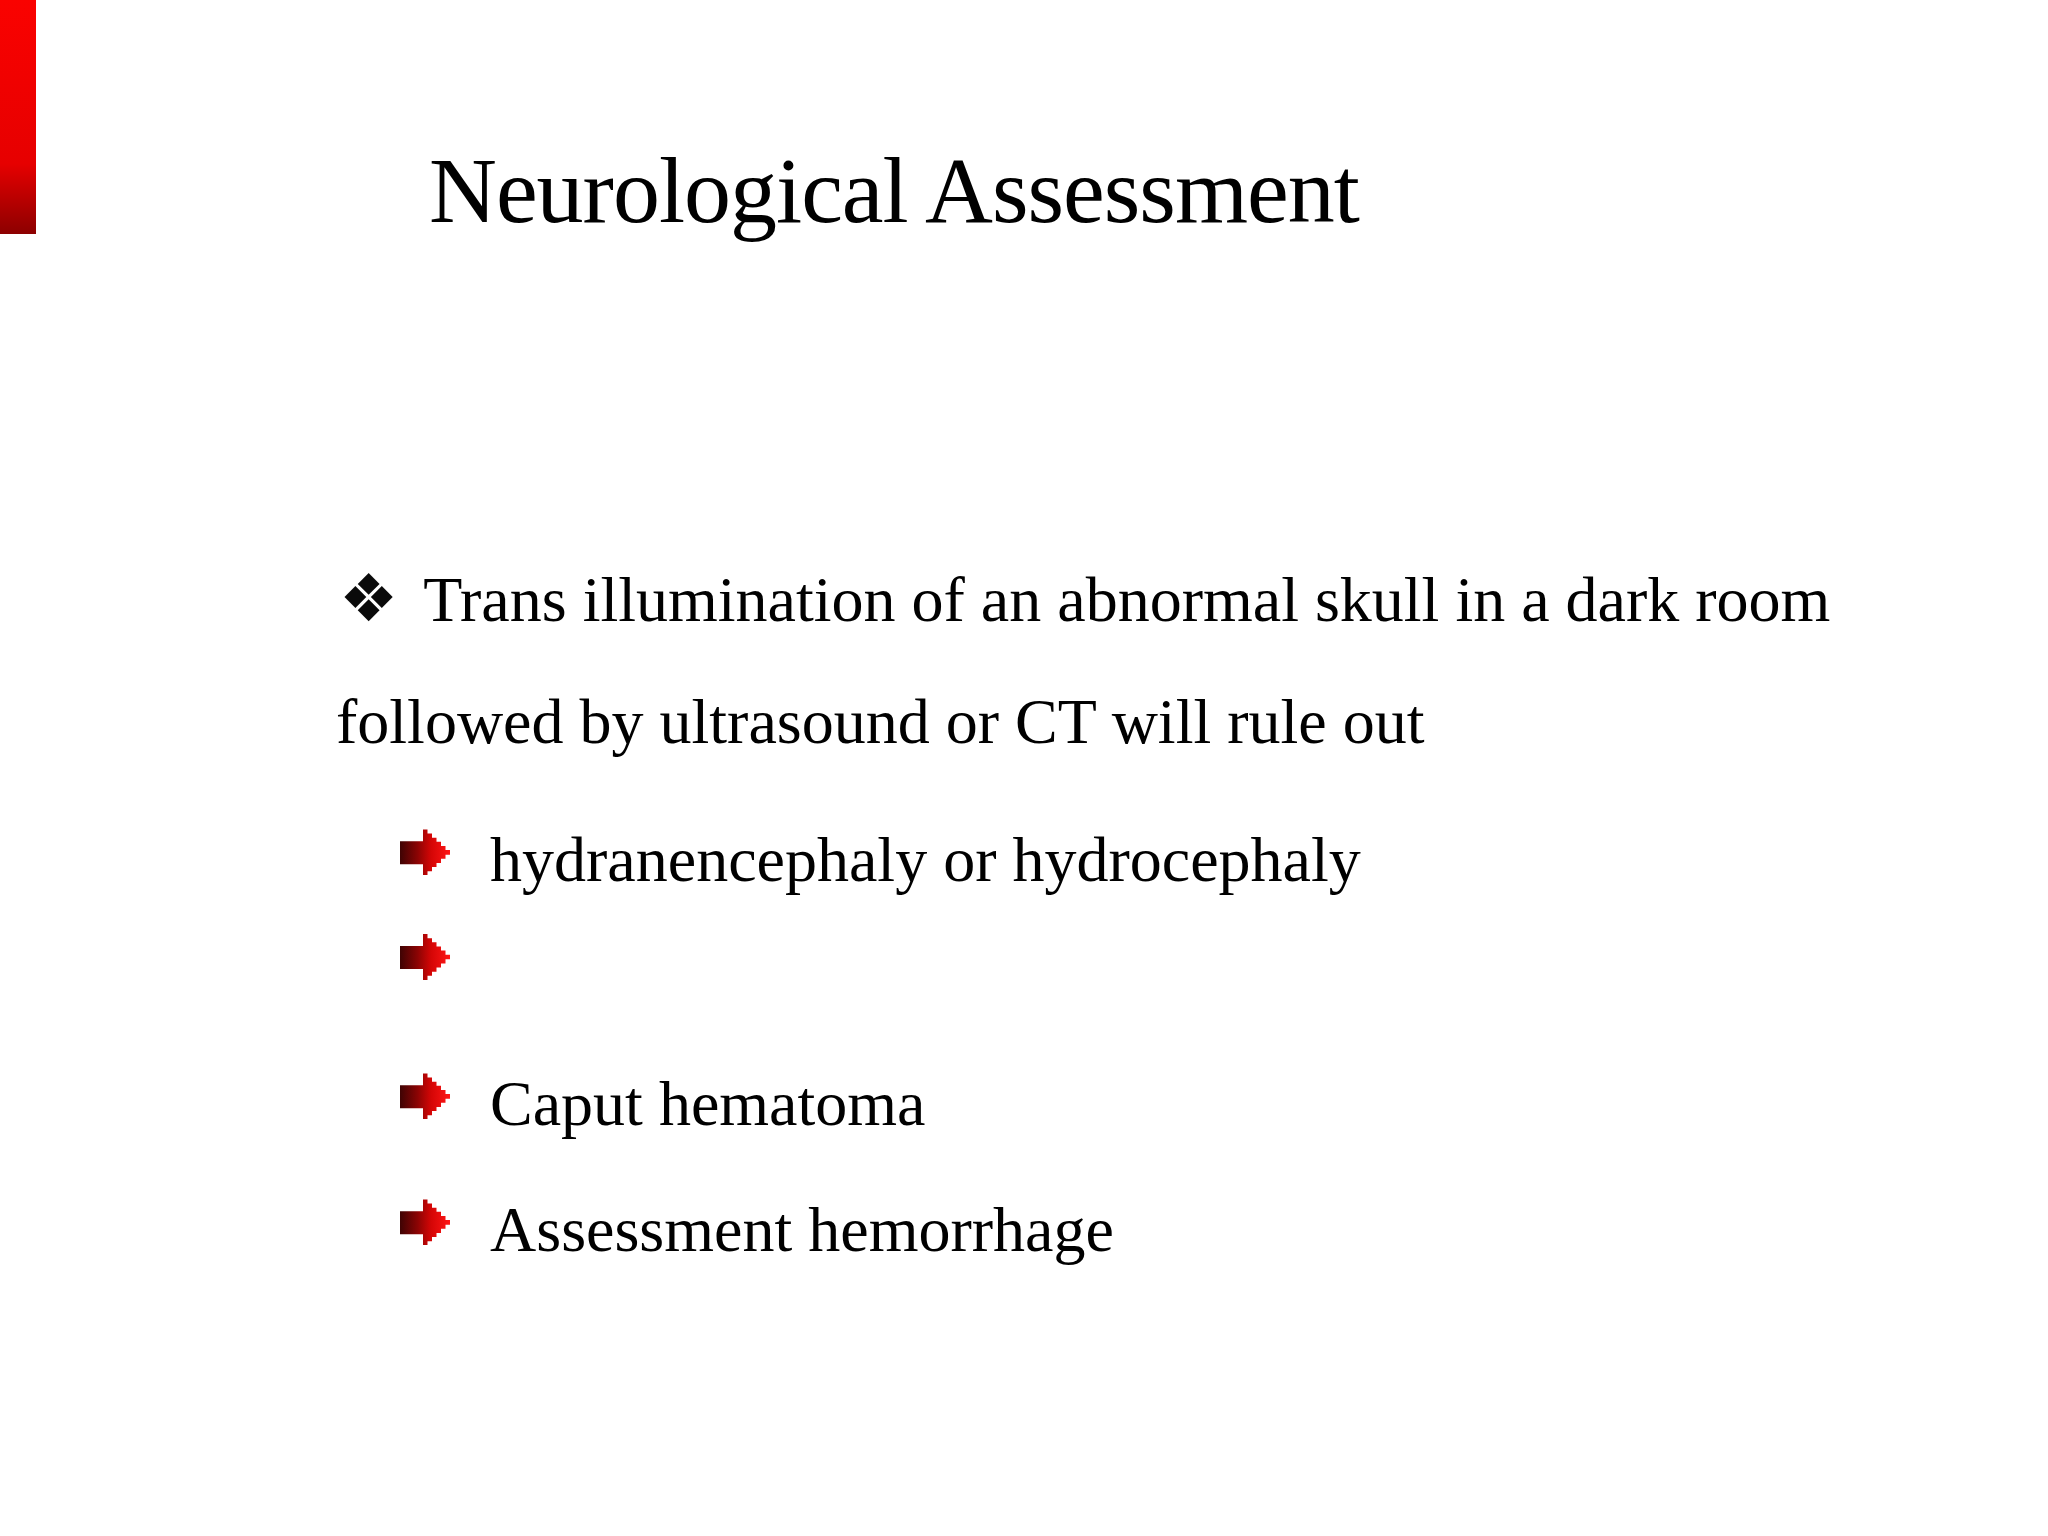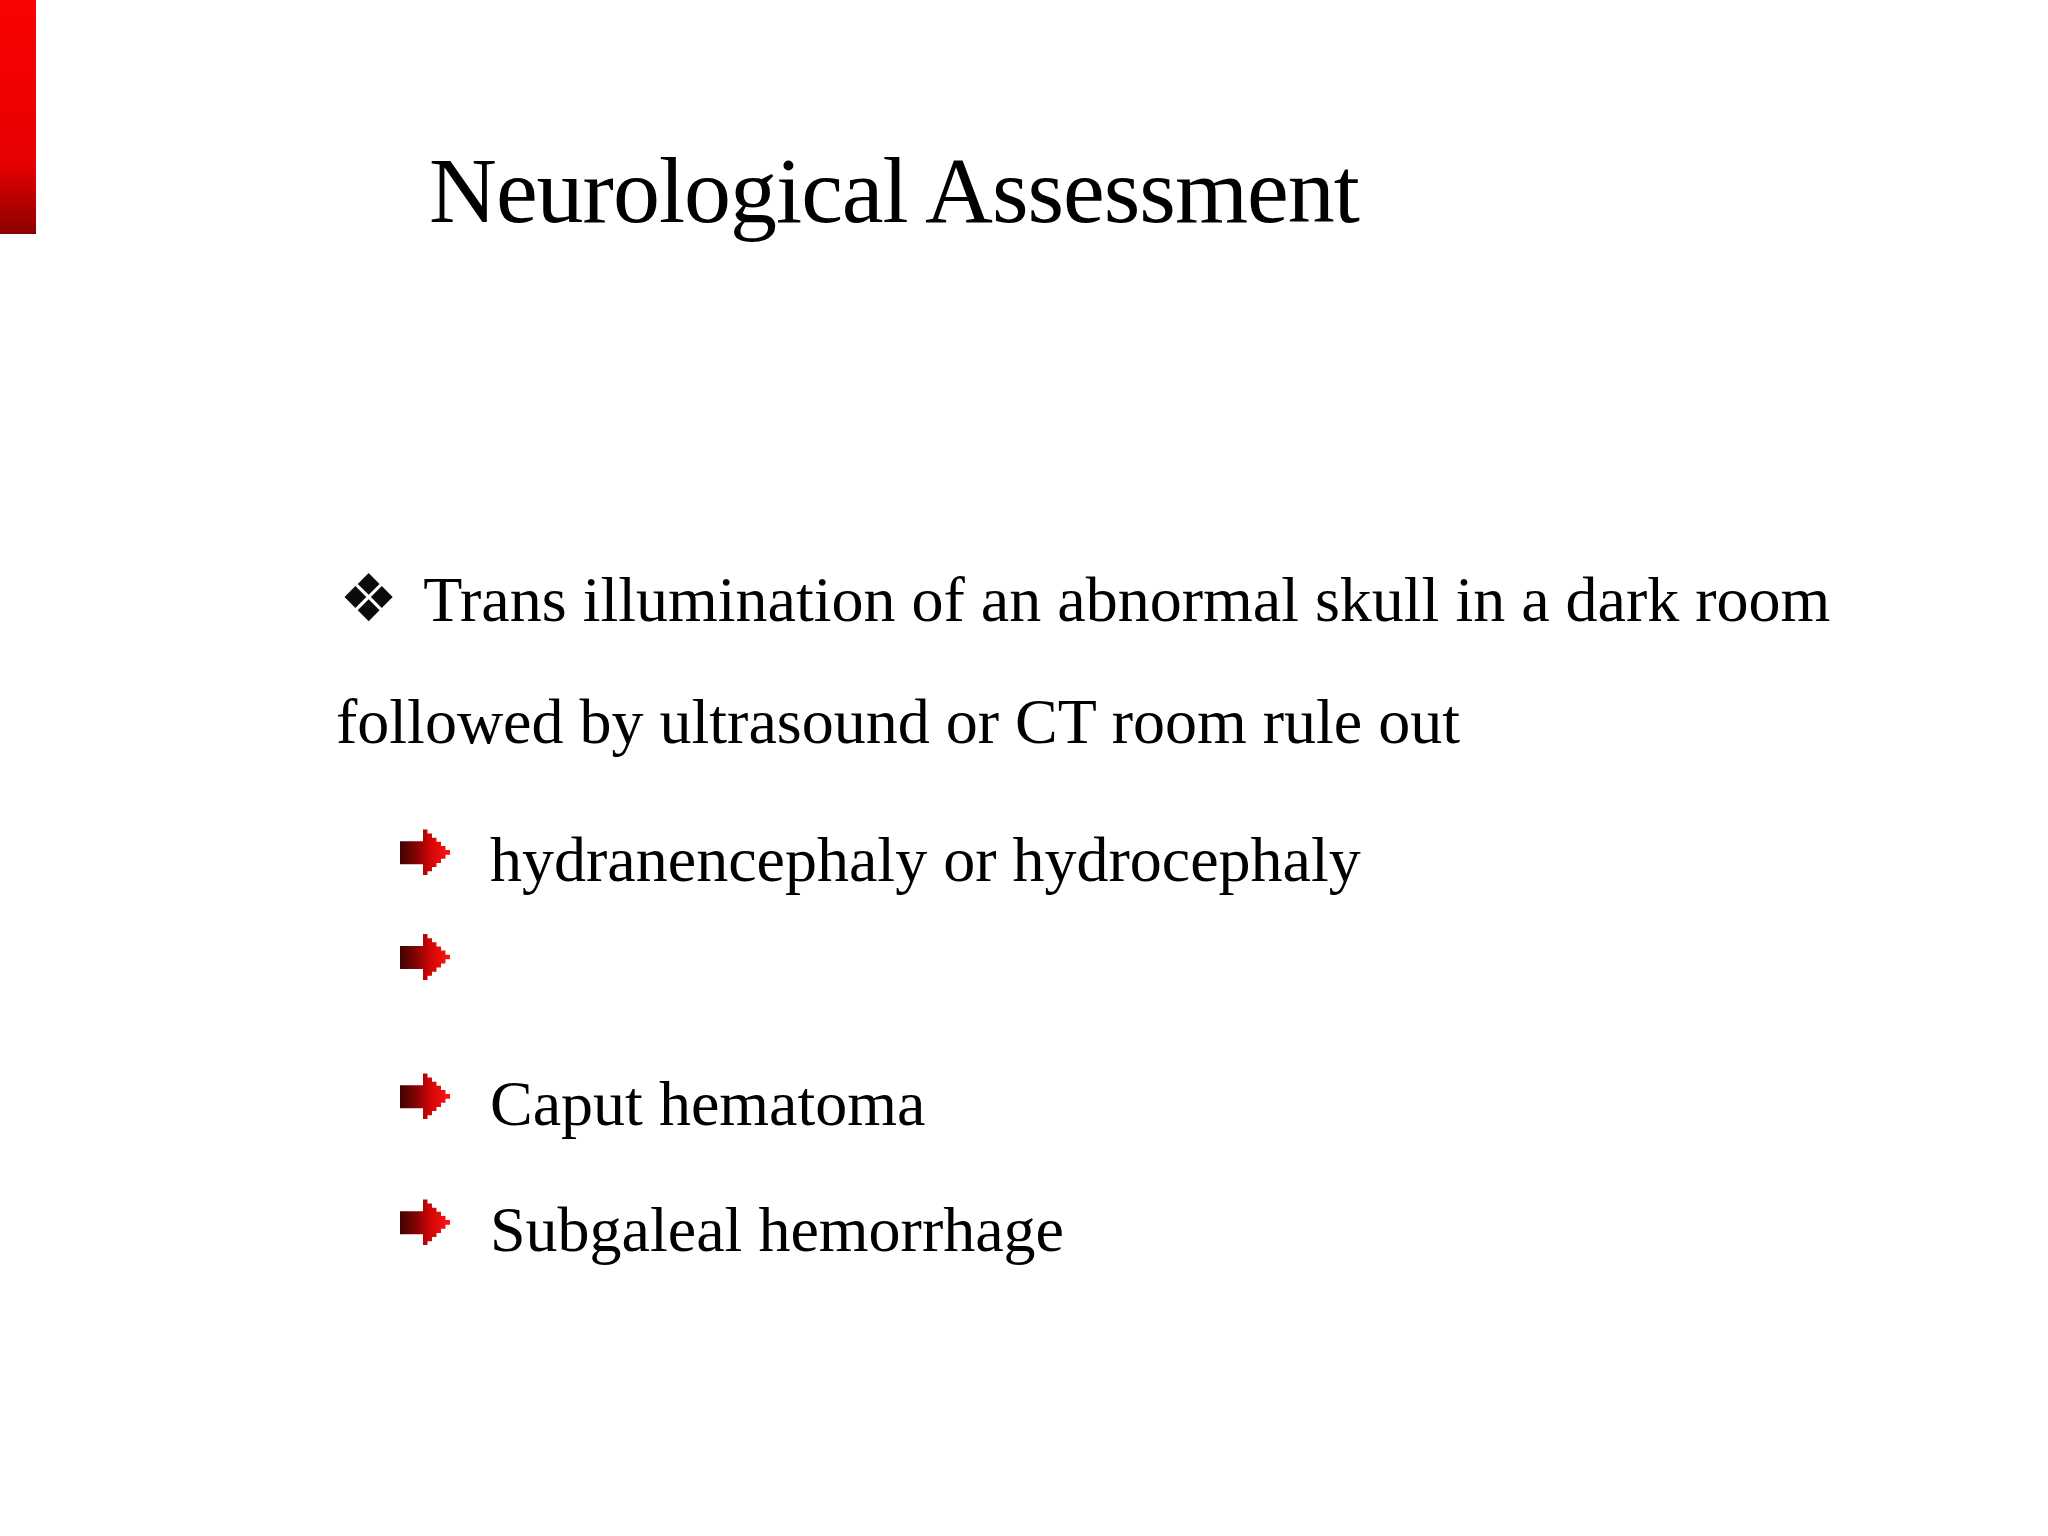--- a/index.html
+++ b/index.html
@@ -96,34 +96,34 @@
 <div class="slide">
 
   <div class="corner-bar"></div>
 
   <h1 class="title">Neurological Assessment</h1>
 
   <div class="line main-line1">
     <span class="diamond">❖</span><span>Trans illumination of an abnormal skull in a dark room</span>
   </div>
 
-  <div class="line main-line2">followed by ultrasound or CT room rule out</div>
+  <div class="line main-line2">followed by ultrasound or CT will rule out</div>
 
   <div class="sub-line sub-0">
     <span class="arrow"></span>
     <span class="sub-text">hydranencephaly or hydrocephaly</span>
   </div>
 
   <div class="sub-line sub-1">
     <span class="arrow"></span>
   </div>
 
   <div class="sub-line sub-2">
     <span class="arrow"></span>
     <span class="sub-text">Caput hematoma</span>
   </div>
 
   <div class="sub-line sub-3">
     <span class="arrow"></span>
-    <span class="sub-text">Subgaleal hemorrhage</span>
+    <span class="sub-text">Assessment hemorrhage</span>
   </div>
 
 </div>
 
 </body></html>

